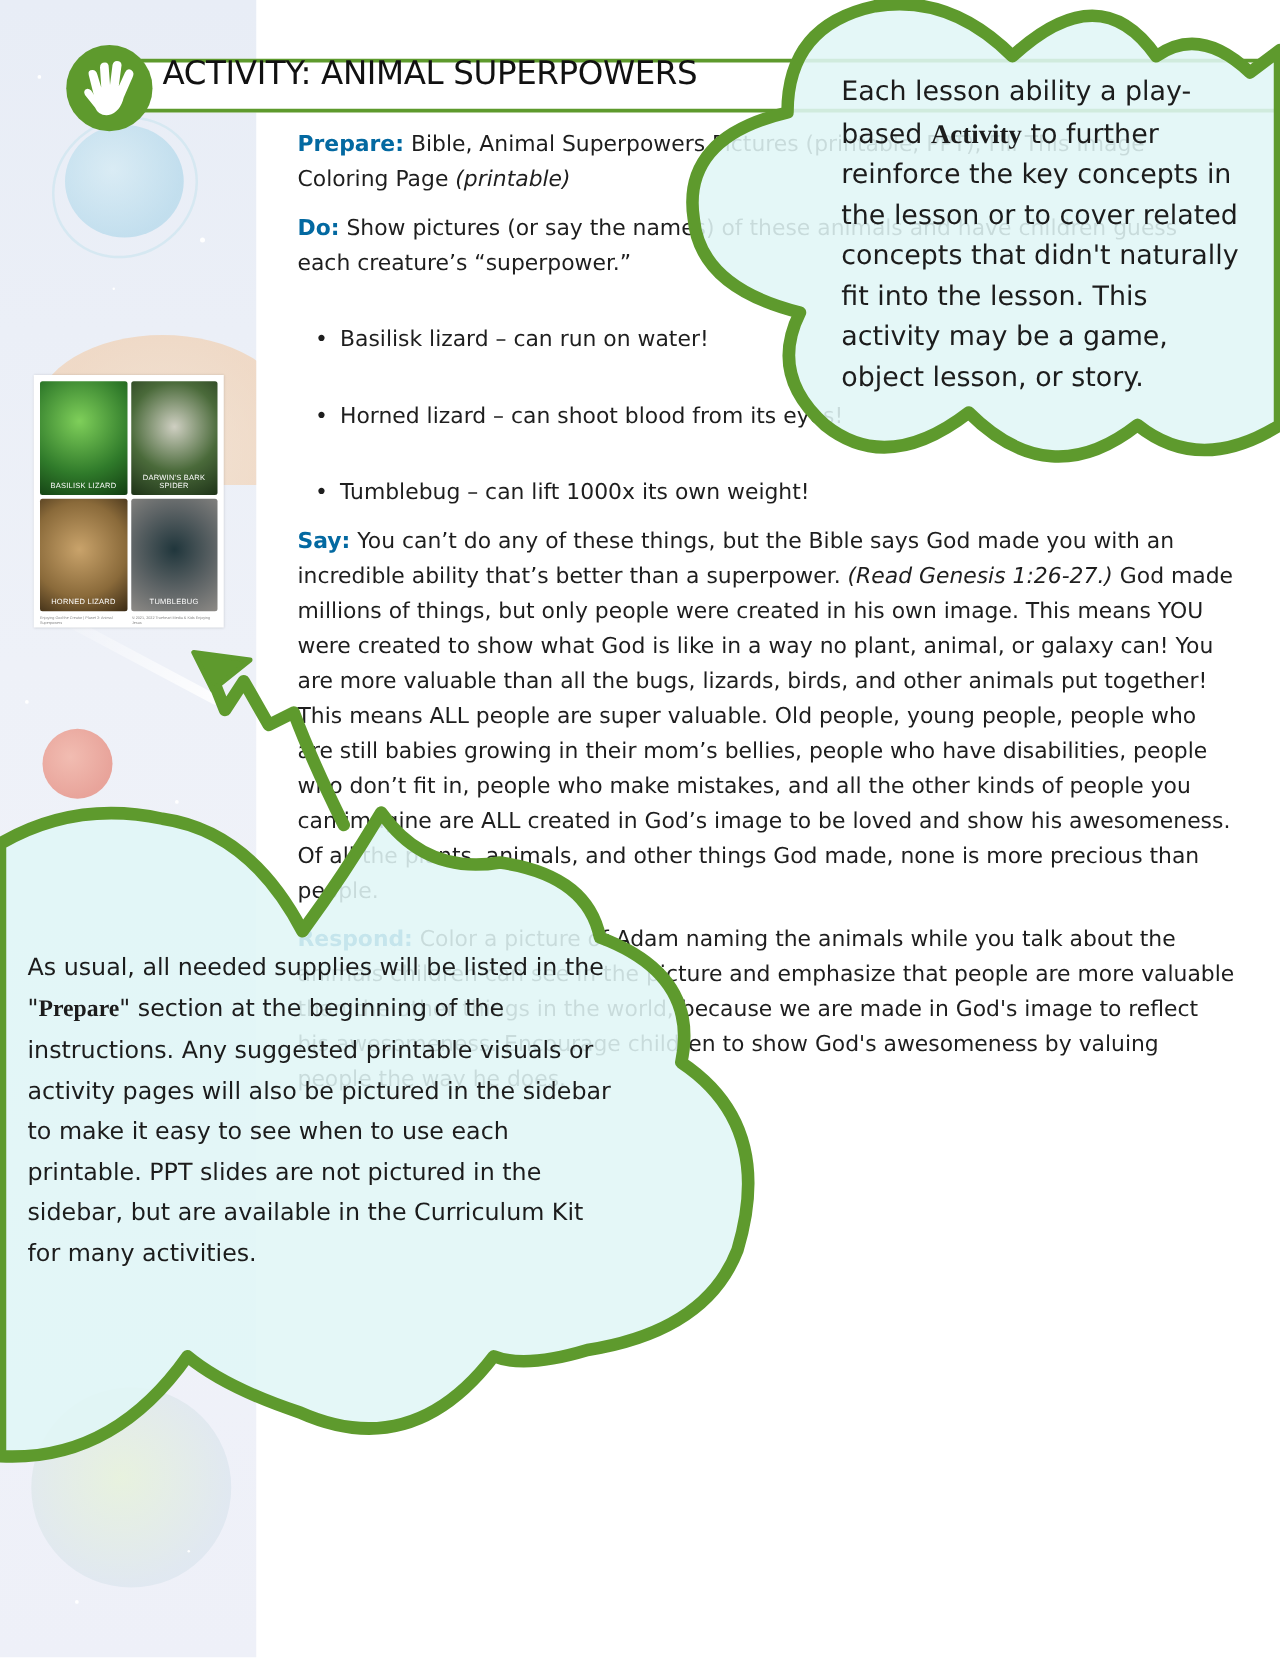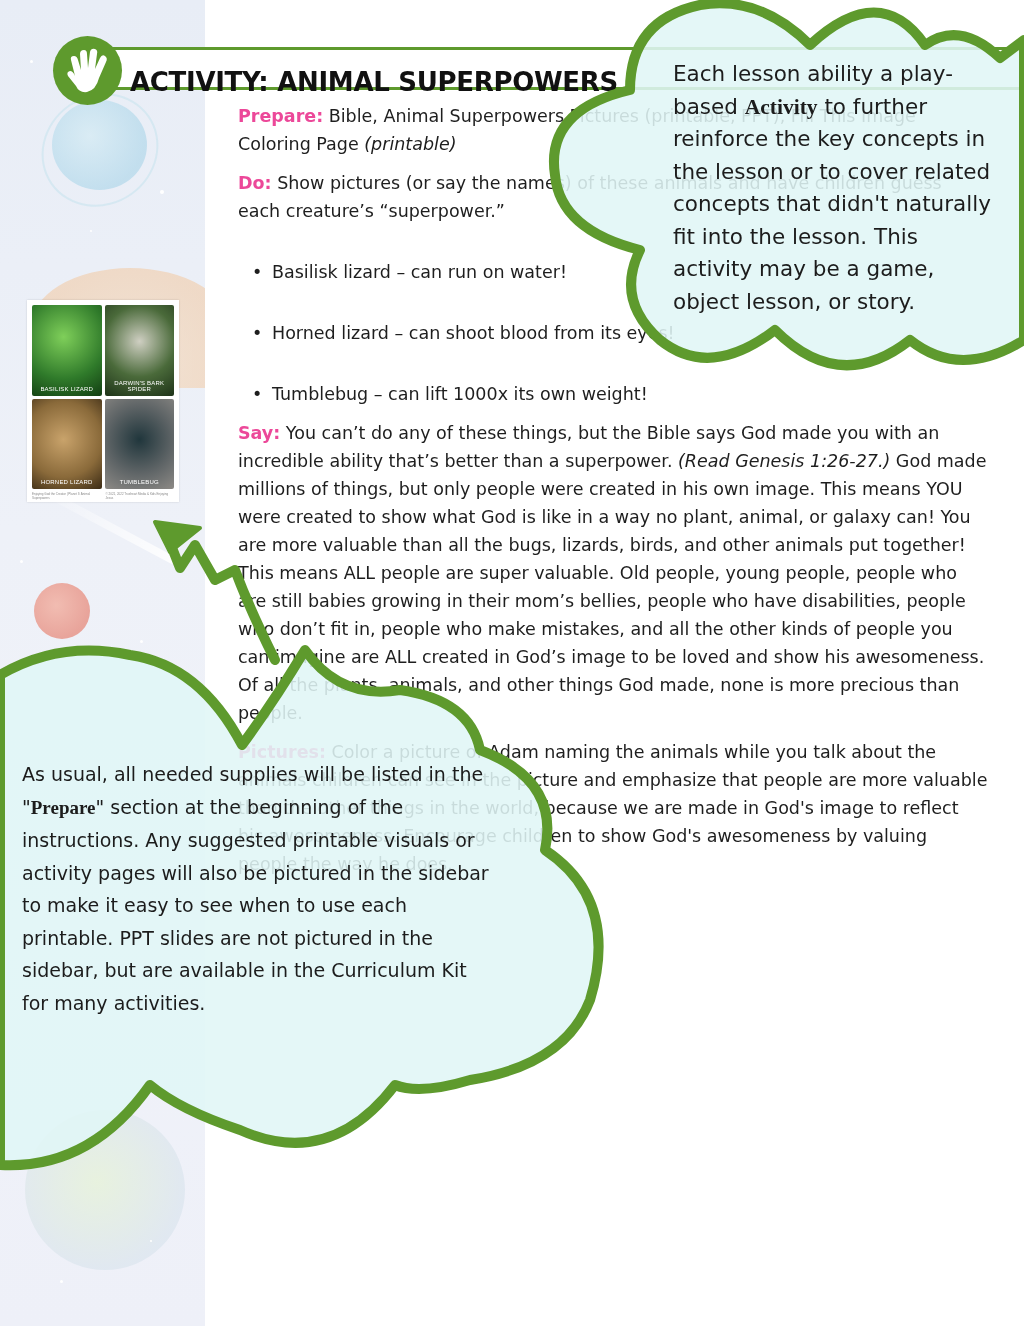--- a/index.html
+++ b/index.html
@@ -62,33 +62,33 @@
   
   .hand-badge {
     position: absolute; left: 53px; top: 36px; width: 69px; height: 69px; border-radius: 50%;
     background: #5e9a2d; z-index: 3; display: flex; align-items: center; justify-content: center;
   }
   .title-bar {
     position: absolute; left: 100px; top: 47px; width: 924px; height: 43px;
     border-top: 3px solid #5e9a2d; border-bottom: 3px solid #5e9a2d; background: #fff; z-index: 2;
   }
   .title-text {
-    position: absolute; left: 130px; top: 67px; z-index: 2;
-    font-family: "DejaVu Sans", sans-serif; font-weight: bold; font-size: 26px; color: #111;
+    position: absolute; left: 130px; top: 44px; z-index: 2;
+    font-family: "DejaVu Sans", sans-serif; font-weight: normal; font-size: 26px; color: #111;
     letter-spacing: -0.3px;
   }
 
   
   .content {
     position: absolute; left: 238px; top: 102px; width: 750px;
     font-family: "DejaVu Sans", sans-serif; font-size: 17.5px; line-height: 28px; color: #1e1e1e;
     z-index: 1;
   }
   .content p { margin-bottom: 11px; }
-  .content b { font-weight: bold; color: #ec4899; }
+  .content b { font-weight: bold; color: #0369a1; }
   .content ul { list-style: none; margin: 0 0 11px 34px; }
   .content li { position: relative; margin-top: 33px; }
   .content li::before { content: "•"; position: absolute; left: -20px; }
 
   
   .cloud-svg { position: absolute; left: 0; top: 0; width: 1024px; height: 1326px; z-index: 4; pointer-events: none; }
   .callout {
     position: absolute; z-index: 5; font-family: "DejaVu Sans", sans-serif; color: #1c1c1c;
   }
   .callout-top { left: 673px; top: 58px; width: 330px; font-size: 21.5px; line-height: 32.5px; }
@@ -152,21 +152,21 @@
   </p>
   <ul>
     <li>Basilisk lizard – can run on water!</li>
     <li>Horned lizard – can shoot blood from its eyes!</li>
     <li>Tumblebug – can lift 1000x its own weight!</li>
   </ul>
   <p>
     <b>Say:</b><span> You can’t do any of these things, but the Bible says God made you with an incredible ability that’s better than a superpower. </span><i>(Read Genesis 1:26-27.)</i><span> God made millions of things, but only people were created in his own image. This means YOU were created to show what God is like in a way no plant, animal, or galaxy can! You are more valuable than all the bugs, lizards, birds, and other animals put together! This means ALL people are super valuable. Old people, young people, people who are still babies growing in their mom’s bellies, people who have disabilities, people who don’t fit in, people who make mistakes, and all the other kinds of people you can imagine are ALL created in God’s image to be loved and show his awesomeness. Of all the plants, animals, and other things God made, none is more precious than people.</span>
   </p>
   <p>
-    <b>Pictures:</b><span> Color a picture of Adam naming the animals while you talk about the animals children can see in the picture and emphasize that people are more valuable than the other things in the world, because we are made in God's image to reflect his awesomeness. Encourage children to show God's awesomeness by valuing people the way he does.</span>
+    <b>Respond:</b><span> Color a picture of Adam naming the animals while you talk about the animals children can see in the picture and emphasize that people are more valuable than the other things in the world, because we are made in God's image to reflect his awesomeness. Encourage children to show God's awesomeness by valuing people the way he does.</span>
   </p>
 </div>
 
 <svg class="cloud-svg" viewBox="0 0 1024 1326">
 
   <path d="M1024 40 L1000 58 Q960 20 925 45 Q880 -20 810 45 Q760 -5 700 5 Q630 20 630 90 Q545 110 555 175 Q560 230 640 250 Q615 300 660 340 Q710 380 775 330 Q840 395 910 340 Q960 380 1024 340 Z" fill="#e0f6f6" fill-opacity="0.88" stroke="#5e9a2d" stroke-width="10" stroke-linejoin="round"></path>
 
   <path d="M0 675 Q60 640 130 655 Q200 665 242 745 Q275 700 305 650 Q340 700 400 690 Q470 700 480 750 Q560 780 545 850 Q620 900 590 1000 Q565 1065 470 1080 Q420 1095 395 1085 Q330 1170 240 1130 Q180 1110 150 1085 Q90 1170 0 1165 Z" fill="#e0f6f6" fill-opacity="0.88" stroke="#5e9a2d" stroke-width="10" stroke-linejoin="round"></path>
 
   <path d="M275 660 Q250 610 235 570 L215 580 L195 545 L180 568 L165 530" fill="none" stroke="#5e9a2d" stroke-width="10" stroke-linecap="round" stroke-linejoin="round"></path>

